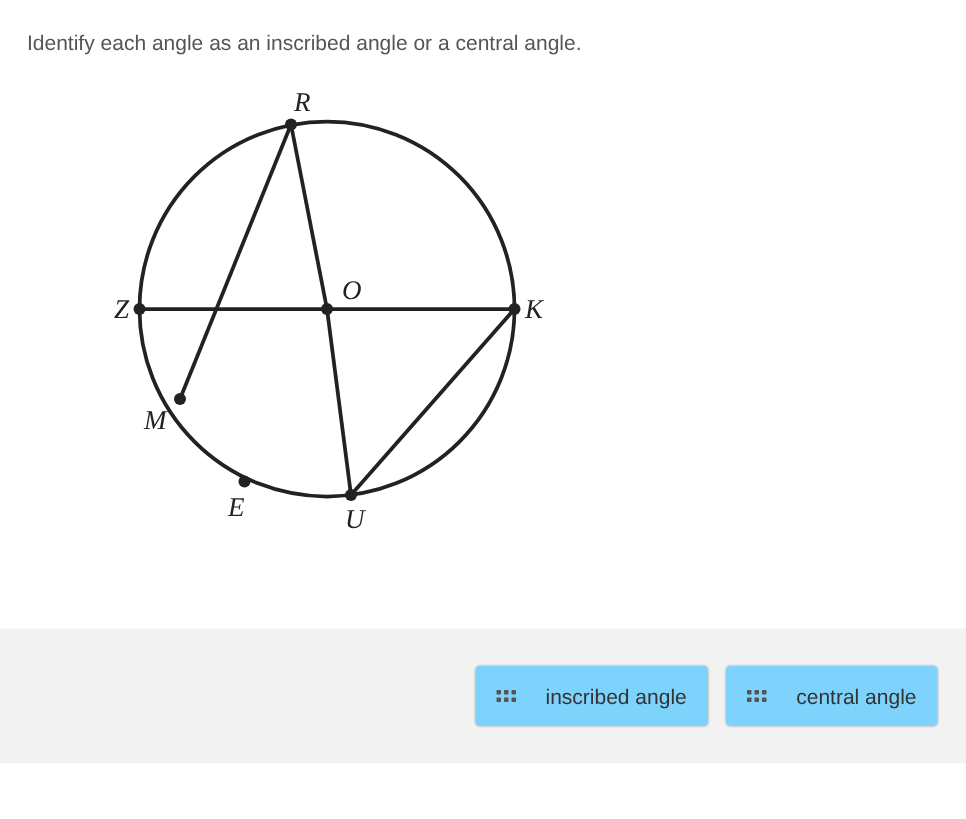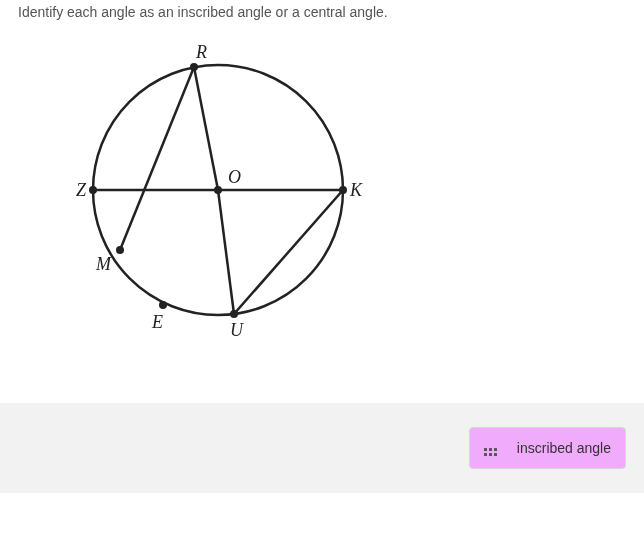--- a/index.html
+++ b/index.html
@@ -5,21 +5,21 @@
   * { box-sizing: border-box; }
   body {
     margin: 0;
     font-family: Arial, Helvetica, sans-serif;
     font-size: 14px;
     color: #333;
     background: #fff;
     width: 644px;
   }
   .question-area {
-    padding: 4px 18px 30px 18px;
+    padding: 20px 18px 30px 18px;
     background: #fff;
   }
   .prompt {
     color: #555;
     font-size: 14px;
     margin-bottom: 20px;
   }
   .diagram {
     margin: 10px 0 30px 30px;
   }
@@ -38,26 +38,26 @@
     background: #fff;
   }
   .answer-tray {
     background: #f2f2f2;
     padding: 24px 18px;
     display: flex;
     justify-content: flex-end;
     gap: 10px;
   }
   .chip {
-    background: #f0abfc;
+    background: #7dd3fc;
     border: 1px solid #d7d7d7;
     border-radius: 4px;
     padding: 12px 14px;
     display: inline-flex;
-    align-items: flex-end;
+    align-items: center;
     gap: 20px;
     font-size: 14px;
     color: #333;
     cursor: grab;
   }
   .grip {
     display: inline-flex;
     flex-direction: column;
     gap: 2px;
   }
@@ -120,13 +120,28 @@
           <span class="grip-dot"></span>
         </span>
       <span class="grip-row">
           <span class="grip-dot"></span>
           <span class="grip-dot"></span>
           <span class="grip-dot"></span>
         </span>
     </span>
     <span>inscribed angle</span>
   </div>
+  <div class="chip">
+    <span class="grip">
+      <span class="grip-row">
+          <span class="grip-dot"></span>
+          <span class="grip-dot"></span>
+          <span class="grip-dot"></span>
+        </span>
+      <span class="grip-row">
+          <span class="grip-dot"></span>
+          <span class="grip-dot"></span>
+          <span class="grip-dot"></span>
+        </span>
+    </span>
+    <span>central angle</span>
+  </div>
 </div>
 
 </body></html>

